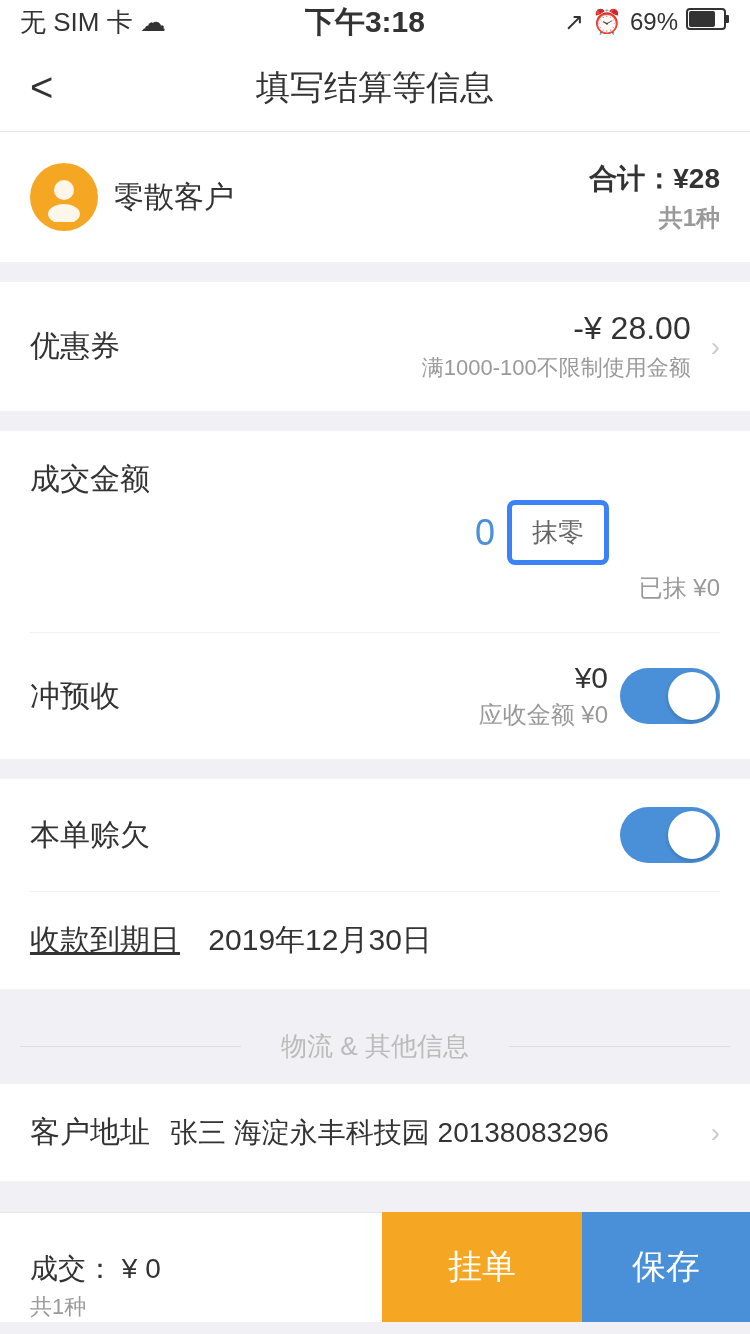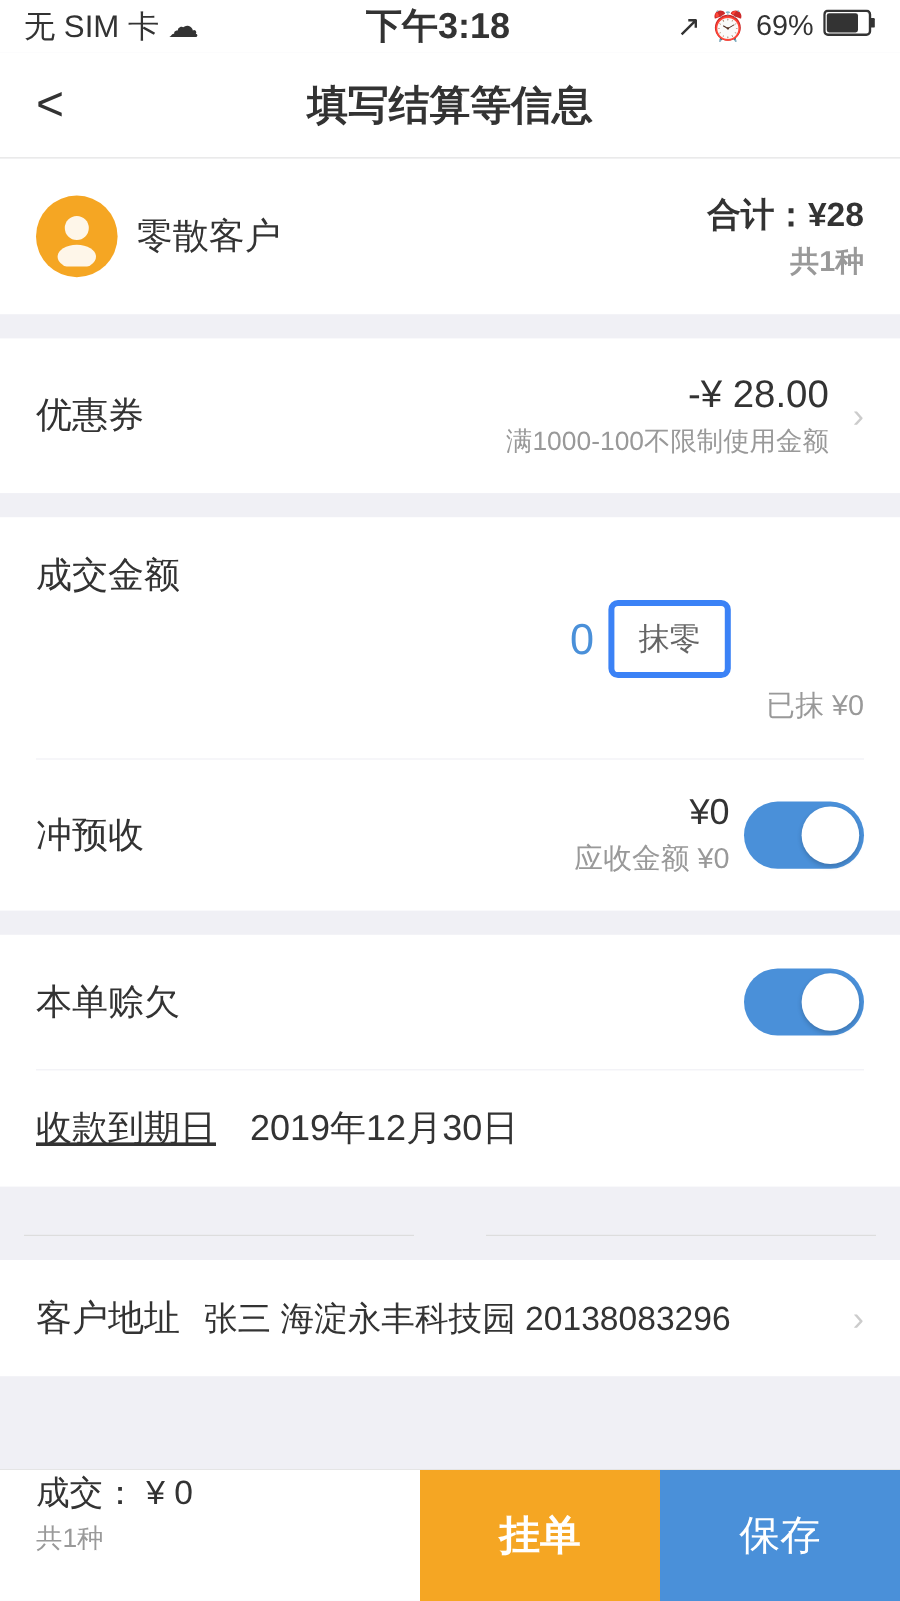--- a/index.html
+++ b/index.html
@@ -43,21 +43,21 @@
     }
     .nav-back {
       position: absolute;
       left: 30px;
       font-size: 40px;
       color: #333;
       cursor: pointer;
     }
     .nav-title {
       font-size: 34px;
-      font-weight: 700;
+      font-weight: 400;
       color: #333;
     }
 
     
     .content {
       flex: 1;
       overflow-y: auto;
       padding-bottom: 110px;
     }
 
@@ -216,49 +216,49 @@
       display: flex;
       align-items: center;
       justify-content: space-between;
     }
     .address-label { font-size: 30px; color: #333; flex-shrink: 0; margin-right: 20px; }
     .address-value { font-size: 28px; color: #333; flex: 1; }
 
     
     .bottom-bar {
       position: fixed;
-      bottom: 0;
+      bottom: 12px;
       width: 750px;
       height: 110px;
       background: #fff;
       display: flex;
-      align-items: flex-start;
+      align-items: flex-end;
       border-top: 1px solid #e5e5e5;
     }
     .bottom-summary {
       flex: 1;
       padding: 0 30px;
     }
     .bottom-deal { font-size: 28px; color: #333; }
     .bottom-count { font-size: 22px; color: #999; margin-top: 4px; }
     .btn-pending {
       width: 200px;
       height: 110px;
       background: #f5a623;
       color: #fff;
       font-size: 34px;
-      font-weight: 700;
+      font-weight: 400;
       border: none;
       cursor: pointer;
       display: flex;
       align-items: center;
       justify-content: center;
     }
     .btn-save {
-      width: 200px;
+      width: 168px;
       height: 110px;
       background: #4a90d9;
       color: #fff;
       font-size: 34px;
       font-weight: 500;
       border: none;
       cursor: pointer;
       display: flex;
       align-items: center;
       justify-content: center;
@@ -370,20 +370,21 @@
         <span class="due-date-label">收款到期日</span>
         <span class="due-date-value">2019年12月30日</span>
       </div>
     </div>
   </div>
 
   <div class="divider"></div>
 
   <div class="logistics-divider">
     <div class="logistics-line"></div>
+    <span>物流 &amp; 其他信息</span>
     <div class="logistics-line"></div>
   </div>
 
   <div class="divider" style="height: 0;"></div>
 
   <div class="address-section">
     <span class="address-label">客户地址</span>
     <span class="address-value">张三 海淀永丰科技园 20138083296</span>
     <span class="chevron-right" style="margin-left: 10px;">›</span>
   </div>

